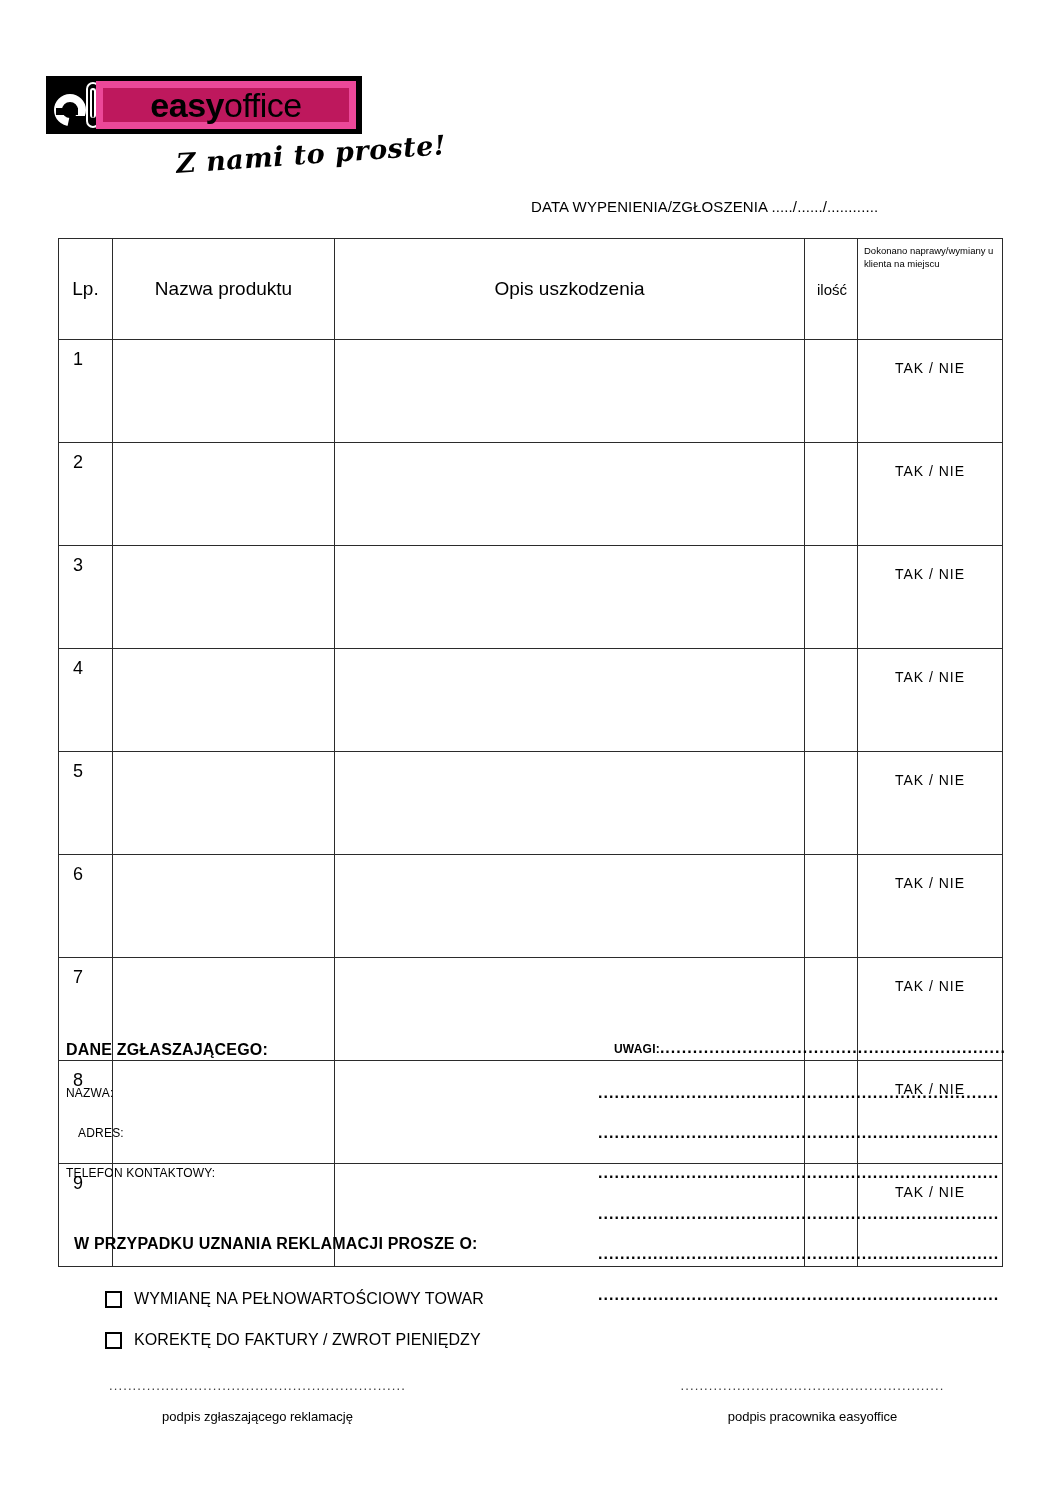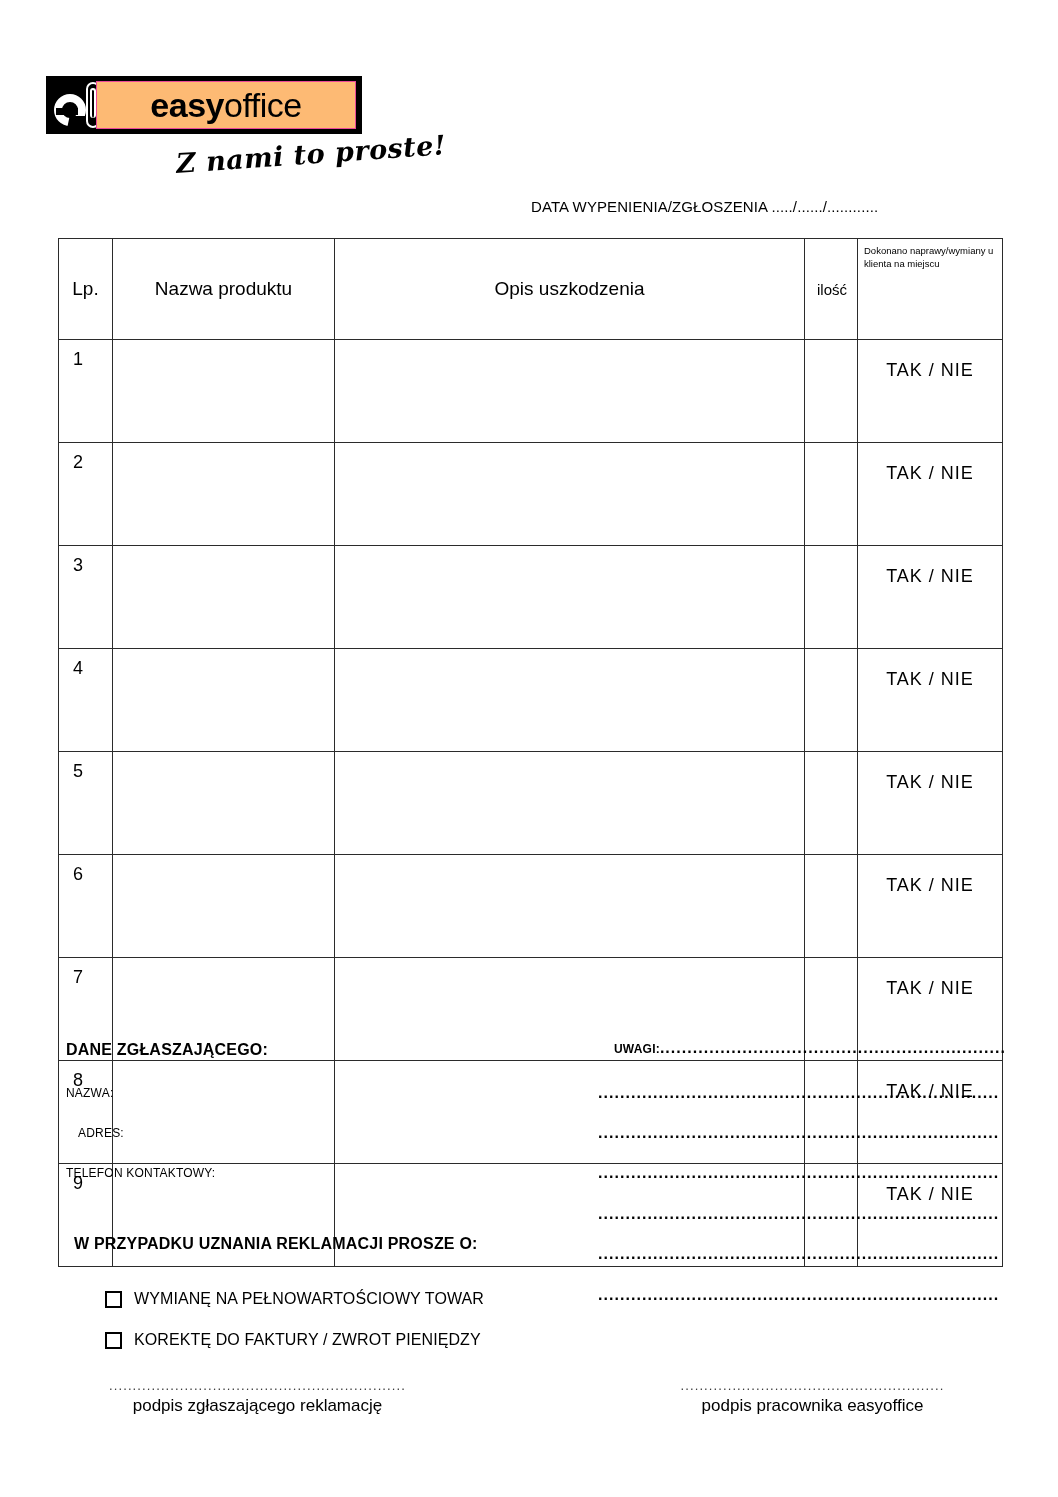--- a/index.html
+++ b/index.html
@@ -45,22 +45,22 @@
     width: 316px;
     height: 58px;
     background: #000;
   }
   .logo-inner {
     position: absolute;
     left: 50px;
     top: 5px;
     width: 260px;
     height: 48px;
-    background: #fdba74;
-    border: 1px solid #ec4899;
+    background: #be185d;
+    border: 7px solid #ec4899;
     box-sizing: border-box;
     display: flex;
     align-items: center;
     justify-content: center;
     text-align: center;
   }
   .logo-text {
     font-size: 34px;
     line-height: 34px;
     letter-spacing: -0.5px;
@@ -203,21 +203,21 @@
     vertical-align: top !important;
   }
 
   table.claims tbody td { height: 70px; }
   .td-lp {
     font-size: 18px;
     padding: 9px 0 0 14px !important;
     text-align: left;
   }
   .td-done {
-    font-size: 18px;
+    font-size: 14px;
     text-align: center;
     padding-top: 20px !important;
     letter-spacing: 1px;
     white-space: nowrap;
   }
 
   
   .bottom {
     position: absolute;
     left: 0;
@@ -321,22 +321,22 @@
   .sig-right { left: 675px; width: 275px; }
   .sig-dots {
     font-size: 13px;
     letter-spacing: 1.1px;
     color: #3a3a3a;
     overflow: hidden;
     white-space: nowrap;
     height: 16px;
   }
   .sig-caption {
-    font-size: 17px;
-    margin-top: 2px;
+    font-size: 13px;
+    margin-top: 15px;
     white-space: nowrap;
   }
 </style>
 </head>
 <body>
 
 <div class="page">
 
   <div class="header">
 

